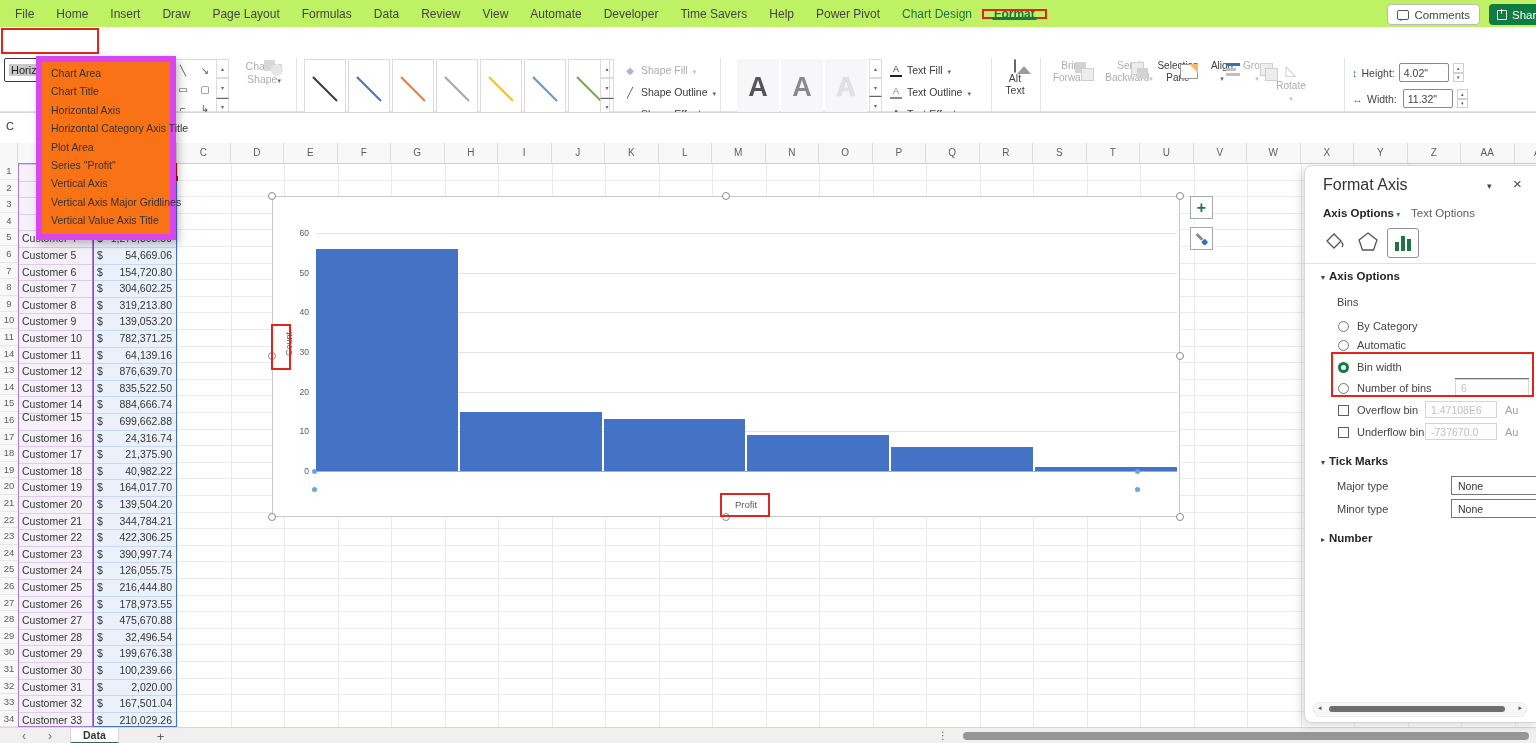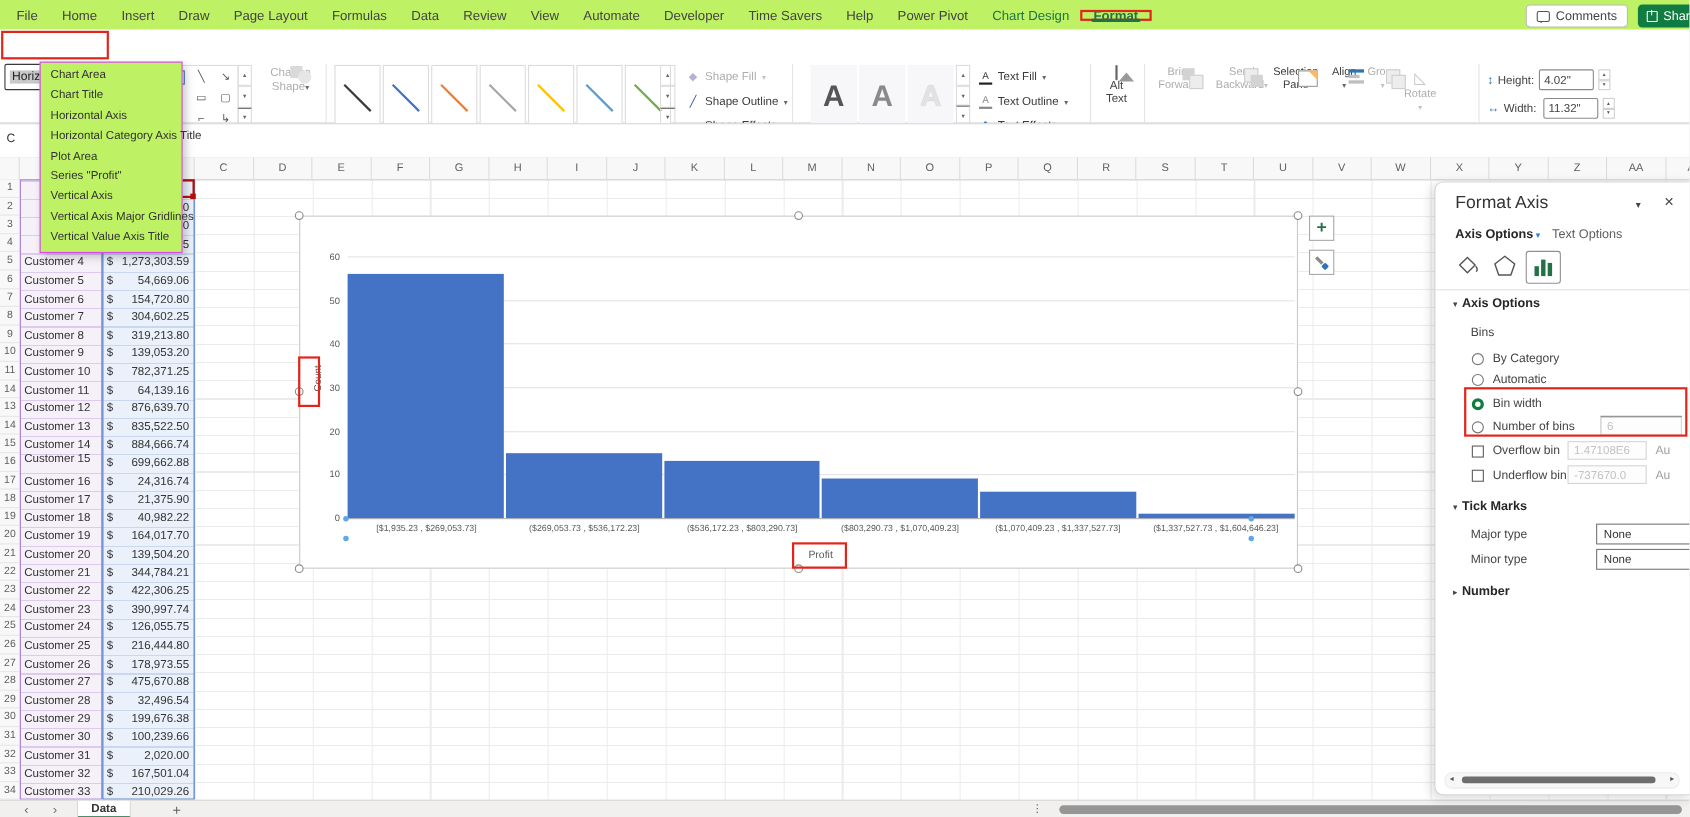--- a/index.html
+++ b/index.html
@@ -28,22 +28,22 @@
   .gsep{position:absolute;top:31px;height:72px;width:1px;background:#E4E4E4;}
   .glabel{position:absolute;top:96px;font-size:10px;color:#6a6866;text-align:center;white-space:nowrap;}
   .launcher{position:absolute;top:96px;font-size:9px;color:#777;}
   .grayed{color:#AFADAB !important;}
 
   #namebox{position:absolute;left:4px;top:31px;width:130px;height:22px;border:1.5px solid #3a3a3a;border-radius:2px;
      background:#fff;display:flex;align-items:center;font-size:11px;}
   #namebox .val{margin-left:4px;background:#c9c9c9;padding:0 2px;color:#222;}
   #namebox .arr{margin-left:auto;margin-right:5px;font-size:8px;color:#444;}
 
-  #element-popup{position:absolute;left:36px;top:56px;width:128px;height:170px;background:#bef264;
-     border:1px solid #d946ef;box-shadow:3px 4px 8px rgba(0,0,0,.25);z-index:40;padding-top:2px;}
+  #element-popup{position:absolute;left:36px;top:56px;width:128px;height:170px;background:#f97316;
+     border:6px solid #d946ef;box-shadow:3px 4px 8px rgba(0,0,0,.25);z-index:40;padding-top:2px;}
   .pitem{height:18.4px;line-height:18.4px;padding-left:9px;font-size:10.5px;color:#333;white-space:nowrap;}
 
   
   #ishapes-gal{position:absolute;left:149px;top:32px;width:66px;height:58px;border:1px solid #DCDCDC;
      display:grid;grid-template-columns:repeat(3,1fr);align-items:center;justify-items:center;font-size:10px;color:#555;}
   .tbx{width:11px;height:11px;border:1.2px solid #2E75B6;color:#2E75B6;font-size:8px;line-height:10px;text-align:center;}
   #ishapes-scroll{position:absolute;left:216px;top:32px;width:13px;height:58px;display:flex;flex-direction:column;}
   .scb{flex:1;border:1px solid #DCDCDC;font-size:6px;color:#666;display:flex;align-items:center;justify-content:center;}
   #change-shape{position:absolute;left:236px;top:33px;width:56px;text-align:center;font-size:10.5px;line-height:13px;color:#B1AFAD;}
   .cs-ic{width:20px;height:16px;margin:0 auto 4px;position:relative;}
@@ -625,28 +625,20 @@
       </div>
     <div class="caxis"></div>
     <div id="bars">
         <div class="bar" style="height: 222.133px; background: rgb(68, 114, 196);"></div>
         <div class="bar" style="height: 59.5px; background: rgb(68, 114, 196);"></div>
         <div class="bar" style="height: 51.5667px; background: rgb(68, 114, 196);"></div>
         <div class="bar" style="height: 35.7px; background: rgb(68, 114, 196);"></div>
         <div class="bar" style="height: 23.8px; background: rgb(68, 114, 196);"></div>
         <div class="bar" style="height: 3.96667px; background: rgb(68, 114, 196);"></div>
       </div>
-    <div id="xlabels">
-        <div class="xl">[$1,935.23 , $269,053.73]</div>
-        <div class="xl">($269,053.73 , $536,172.23]</div>
-        <div class="xl">($536,172.23 , $803,290.73]</div>
-        <div class="xl">($803,290.73 , $1,070,409.23]</div>
-        <div class="xl">($1,070,409.23 , $1,337,527.73]</div>
-        <div class="xl">($1,337,527.73 , $1,604,646.23]</div>
-      </div>
     <div id="count-label">Count</div>
     <div id="profit-label">Profit</div>
     <span class="bluedot" style="left:39px;top:272px;"></span>
     <span class="bluedot" style="left:862px;top:272px;"></span>
     <span class="bluedot" style="left:39px;top:290px;"></span>
     <span class="bluedot" style="left:862px;top:290px;"></span>
   <div class="ytick" style="top: 269px;">0</div>
       <div class="ytick" style="top: 229.333px;">10</div>
       <div class="ytick" style="top: 189.667px;">20</div>
       <div class="ytick" style="top: 150px;">30</div>

